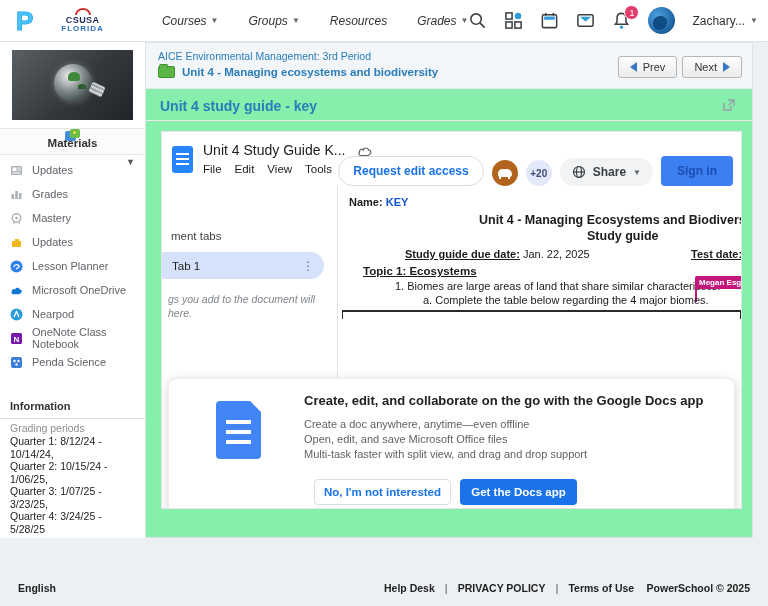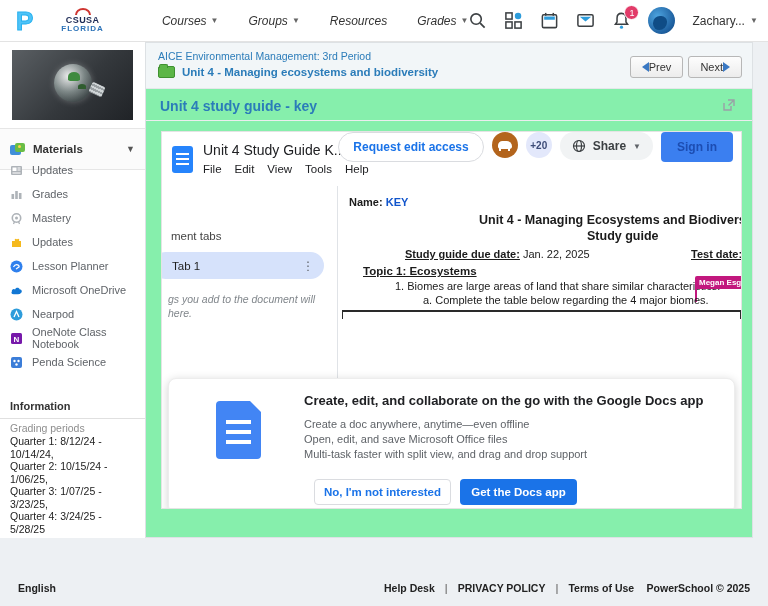--- a/index.html
+++ b/index.html
@@ -24,21 +24,21 @@
   .avatar { width:27px; height:27px; border-radius:50%; background:radial-gradient(circle at 35% 35%, #4da4e0, #1d5e9e 70%, #123f6e); position:relative; overflow:hidden; }
   .avatar::after { content:""; position:absolute; left:5px; top:9px; width:14px; height:14px; border-radius:50% 40% 55% 45%; background:#0f4c86; }
   .user-name { font-size:12px; color:#333; display:flex; align-items:center; gap:5px; }
 
   
   .sidebar { position:absolute; left:0; top:42px; width:145px; height:496px; background:#fff; }
   .course-img { position:absolute; left:12px; top:8px; width:121px; height:70px; background:linear-gradient(135deg,#5a5f63,#34383c 55%,#202327); overflow:hidden; }
   .bulb { position:absolute; left:42px; top:14px; width:38px; height:38px; border-radius:50%; background:radial-gradient(circle at 38% 32%, rgba(255,255,255,.9), rgba(210,228,222,.45) 45%, rgba(110,130,125,.3) 75%); box-shadow:0 0 6px rgba(255,255,255,.25); }
   .sprout { position:absolute; left:56px; top:22px; width:12px; height:9px; background:#3f8a3f; border-radius:50% 50% 20% 20%; box-shadow:8px 10px 0 -2px #2f5c2f; }
   .bulb-base { position:absolute; left:78px; top:34px; width:14px; height:11px; background:repeating-linear-gradient(180deg,#cfd4d6 0 2px,#9aa0a3 2px 4px); border-radius:2px; transform:rotate(25deg); }
-  .materials-row { position:absolute; left:0; top:86px; width:100%; height:42px; border-top:1px solid #e6e6e6; border-bottom:1px solid #e6e6e6; display:flex; align-items:center; padding:0 10px; gap:8px; font-size:11.5px; font-weight:bold; color:#333; background:#fbfbfb; }
+  .materials-row { position:absolute; left:0; top:86px; width:100%; height:27px; border-top:1px solid #e6e6e6; border-bottom:1px solid #e6e6e6; display:flex; align-items:center; padding:0 10px; gap:8px; font-size:11.5px; font-weight:bold; color:#333; background:#fbfbfb;flex-direction:column; }
   .materials-caret { margin-left:auto; font-size:9px; color:#555; }
   .mat-icon { width:15px; height:13px; position:relative; }
   .mat-icon i { position:absolute; display:block; border-radius:2px; }
   .mat-icon .a { left:0; top:2px; width:11px; height:10px; background:#3f8fd8; }
   .mat-icon .b { left:5px; top:0; width:10px; height:9px; background:#69bd45; }
   .mat-icon .c { left:8px; top:2px; width:3px; height:3px; border-radius:50%; background:#ffd24d; }
   .side-list { position:absolute; left:0; top:116px; width:100%; }
   .side-item { height:24px; display:flex; align-items:center; gap:9px; padding:0 10px; font-size:11px; color:#5f6368; cursor:pointer; }
   .sicon { width:13px; height:13px; flex:0 0 13px; display:flex; align-items:center; justify-content:center; }
   .info-header { position:absolute; left:0; top:358px; width:100%; padding:0 10px 6px; font-size:11px; font-weight:bold; color:#333; border-bottom:1px solid #e0e0e0; }
@@ -47,39 +47,39 @@
 
   
   .card { position:absolute; left:145px; top:42px; width:608px; height:496px; background:#86efac; border:1px solid #dde1e4; }
   .crumbbar { position:relative; height:46px; background:#f2f6f8; border-bottom:1px solid #e4e8ea; padding:7px 12px; }
   .crumb-course { font-size:10.5px; color:#2b7cb9; cursor:pointer; }
   .crumb-row { display:flex; align-items:center; gap:7px; margin-top:4px; }
   .folder-icon { width:17px; height:12px; background:#5cb647; border:1px solid #3f9130; border-radius:2px; position:relative; }
   .folder-icon::before { content:""; position:absolute; left:0; top:-3px; width:7px; height:3px; background:#5cb647; border:1px solid #3f9130; border-bottom:none; border-radius:2px 2px 0 0; }
   .crumb-item { font-size:11.5px; font-weight:bold; color:#2b7cb9; cursor:pointer; }
   .pager { position:absolute; right:10px; top:13px; display:flex; gap:5px; }
-  .pager-btn { display:flex; align-items:center; padding:4px 11px; font-size:11px; color:#333; background:linear-gradient(#fdfdfd,#ececec); border:1px solid #b7b7b7; border-radius:3px; cursor:pointer; }
+  .pager-btn { display:flex; align-items:center; gap:6px; padding:4px 11px; font-size:11px; color:#333; background:linear-gradient(#fdfdfd,#ececec); border:1px solid #b7b7b7; border-radius:3px; cursor:pointer; }
   .tri-l { width:0; height:0; border-top:5px solid transparent; border-bottom:5px solid transparent; border-right:7px solid #3a78c3; }
   .tri-r { width:0; height:0; border-top:5px solid transparent; border-bottom:5px solid transparent; border-left:7px solid #3a78c3; }
   .title-row { position:relative; height:32px; border-bottom:1px solid #ebedef; padding:8px 14px; }
   .page-title { font-size:14px; font-weight:bold; color:#2b7cb9; }
   .ext-icon { position:absolute; right:16px; top:9px; width:14px; height:14px; cursor:pointer; }
 
   
   .gdoc { position:absolute; left:15px; top:88px; width:581px; height:378px; border:1px solid #e4e4e4; background:#fff; overflow:hidden; }
   .gd-toolbar { position:relative; height:54px; background:#fff; display:flex; align-items:center; padding:0 10px; }
   .docs-icon-sm { width:21px; height:27px; background:#2684fc; border-radius:3px; margin-right:10px; position:relative; flex:0 0 21px; }
   .docs-icon-sm::after { content:""; position:absolute; left:4px; top:7px; width:13px; height:13px; background:repeating-linear-gradient(180deg,#fff 0 2px,transparent 2px 5px); }
   .gd-titleblock { line-height:1.25; }
   .gd-title-row { display:flex; align-items:center; gap:12px; }
   .gd-title { font-size:14px; color:#202124; }
   .cloud-icon { width:16px; height:12px; }
   .gd-menus { display:flex; gap:13px; font-size:11.5px; color:#202124; margin-top:2px; }
   .gd-menus span { cursor:pointer; }
-  .gd-right { position:absolute; right:8px; top:0; height:54px; display:flex; align-items:flex-start; gap:8px; }
+  .gd-right { position:absolute; right:8px; top:0; height:54px; display:flex; align-items:flex-end; gap:8px; }
   .request-pill { border:1px solid #dadce0; border-radius:17px; padding:7px 14px; color:#1a73e8; font-weight:bold; font-size:12px; background:#fff; cursor:pointer; white-space:nowrap; }
   .anon-avatar { width:26px; height:26px; border-radius:50%; background:#b3641c; position:relative; flex:0 0 26px; }
   .anon-avatar::after { content:""; position:absolute; left:6px; top:9px; width:14px; height:8px; background:#fff; border-radius:5px 6px 3px 3px; }
   .anon-avatar::before { content:""; position:absolute; left:7px; top:16px; width:2px; height:3px; background:#fff; box-shadow:9px 0 0 #fff; }
   .plus-badge { width:26px; height:26px; border-radius:50%; background:#e3e8fb; color:#3c4b77; font-size:10px; font-weight:bold; display:flex; align-items:center; justify-content:center; flex:0 0 26px; cursor:pointer; }
   .share-pill { background:#f1f3f4; border-radius:17px; padding:7px 12px; display:flex; align-items:center; gap:7px; color:#3c4043; font-size:12px; font-weight:bold; cursor:pointer; }
   .share-caret { font-size:8px; color:#5f6368; }
   .signin-btn { background:#3b7ff0; color:#1c4db2; font-weight:bold; font-size:12px; padding:8px 16px; border:none; border-radius:4px; cursor:pointer; }
 
   .gd-body { position:absolute; left:0; top:54px; right:0; bottom:0; }

